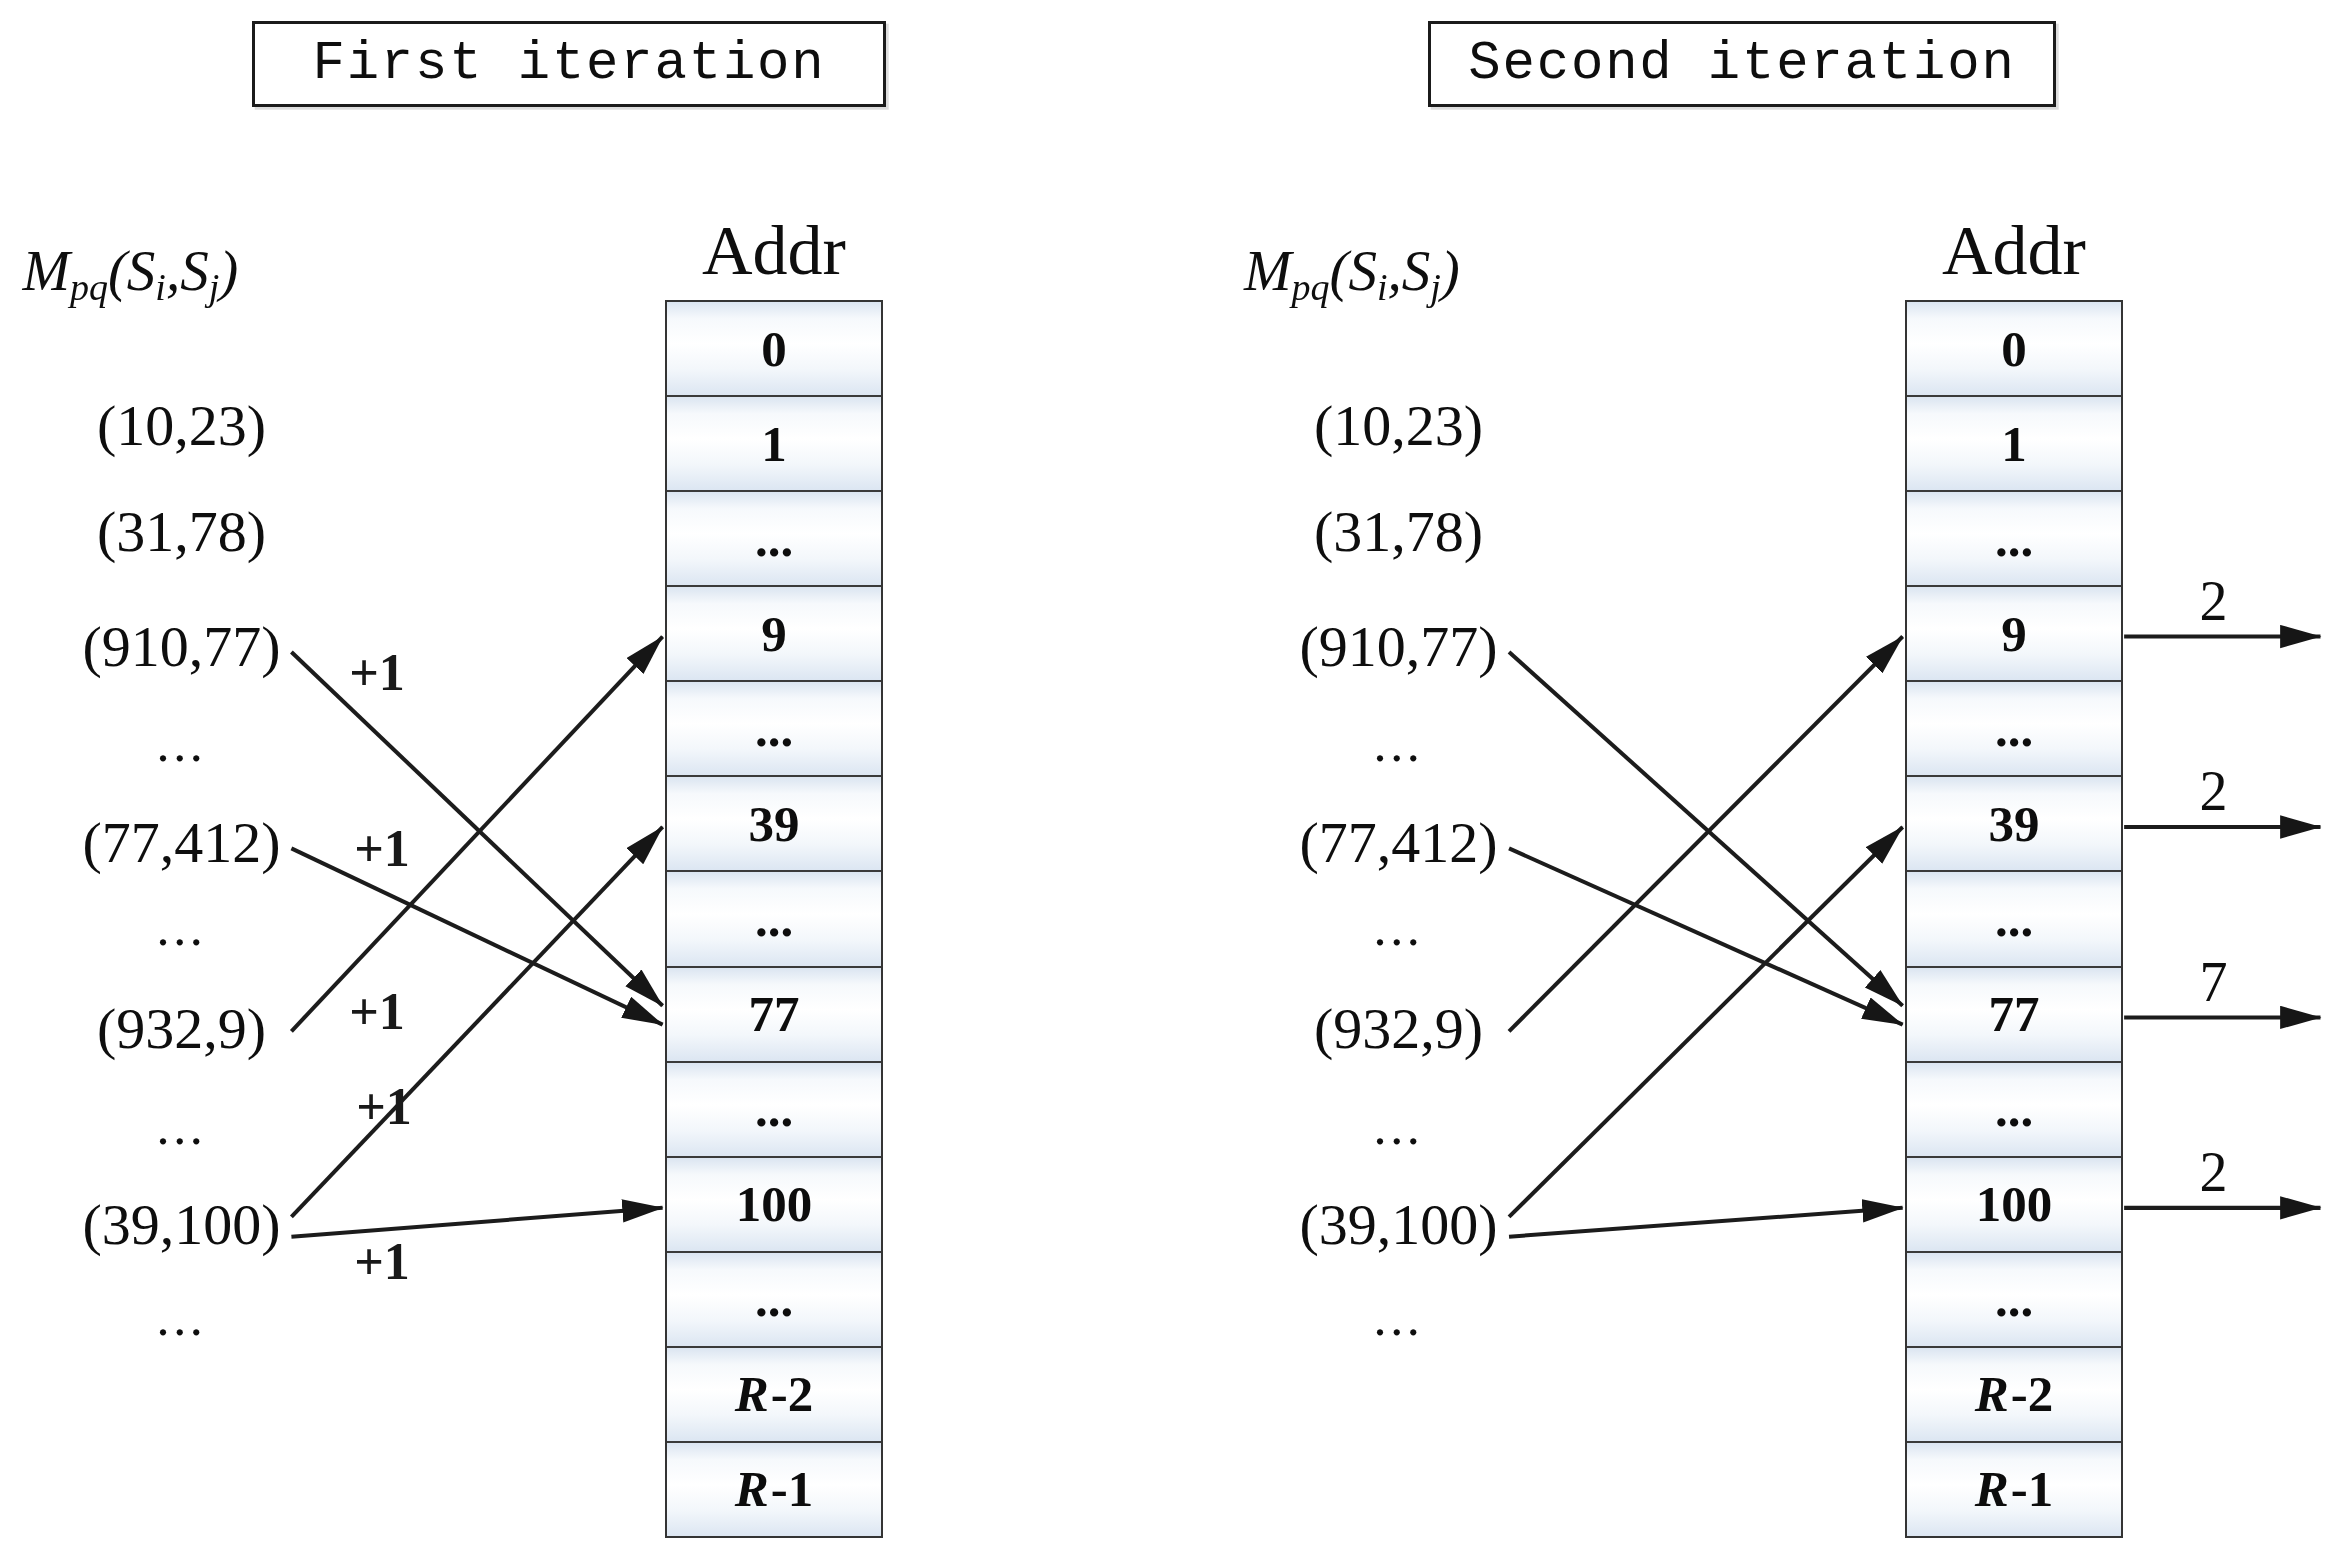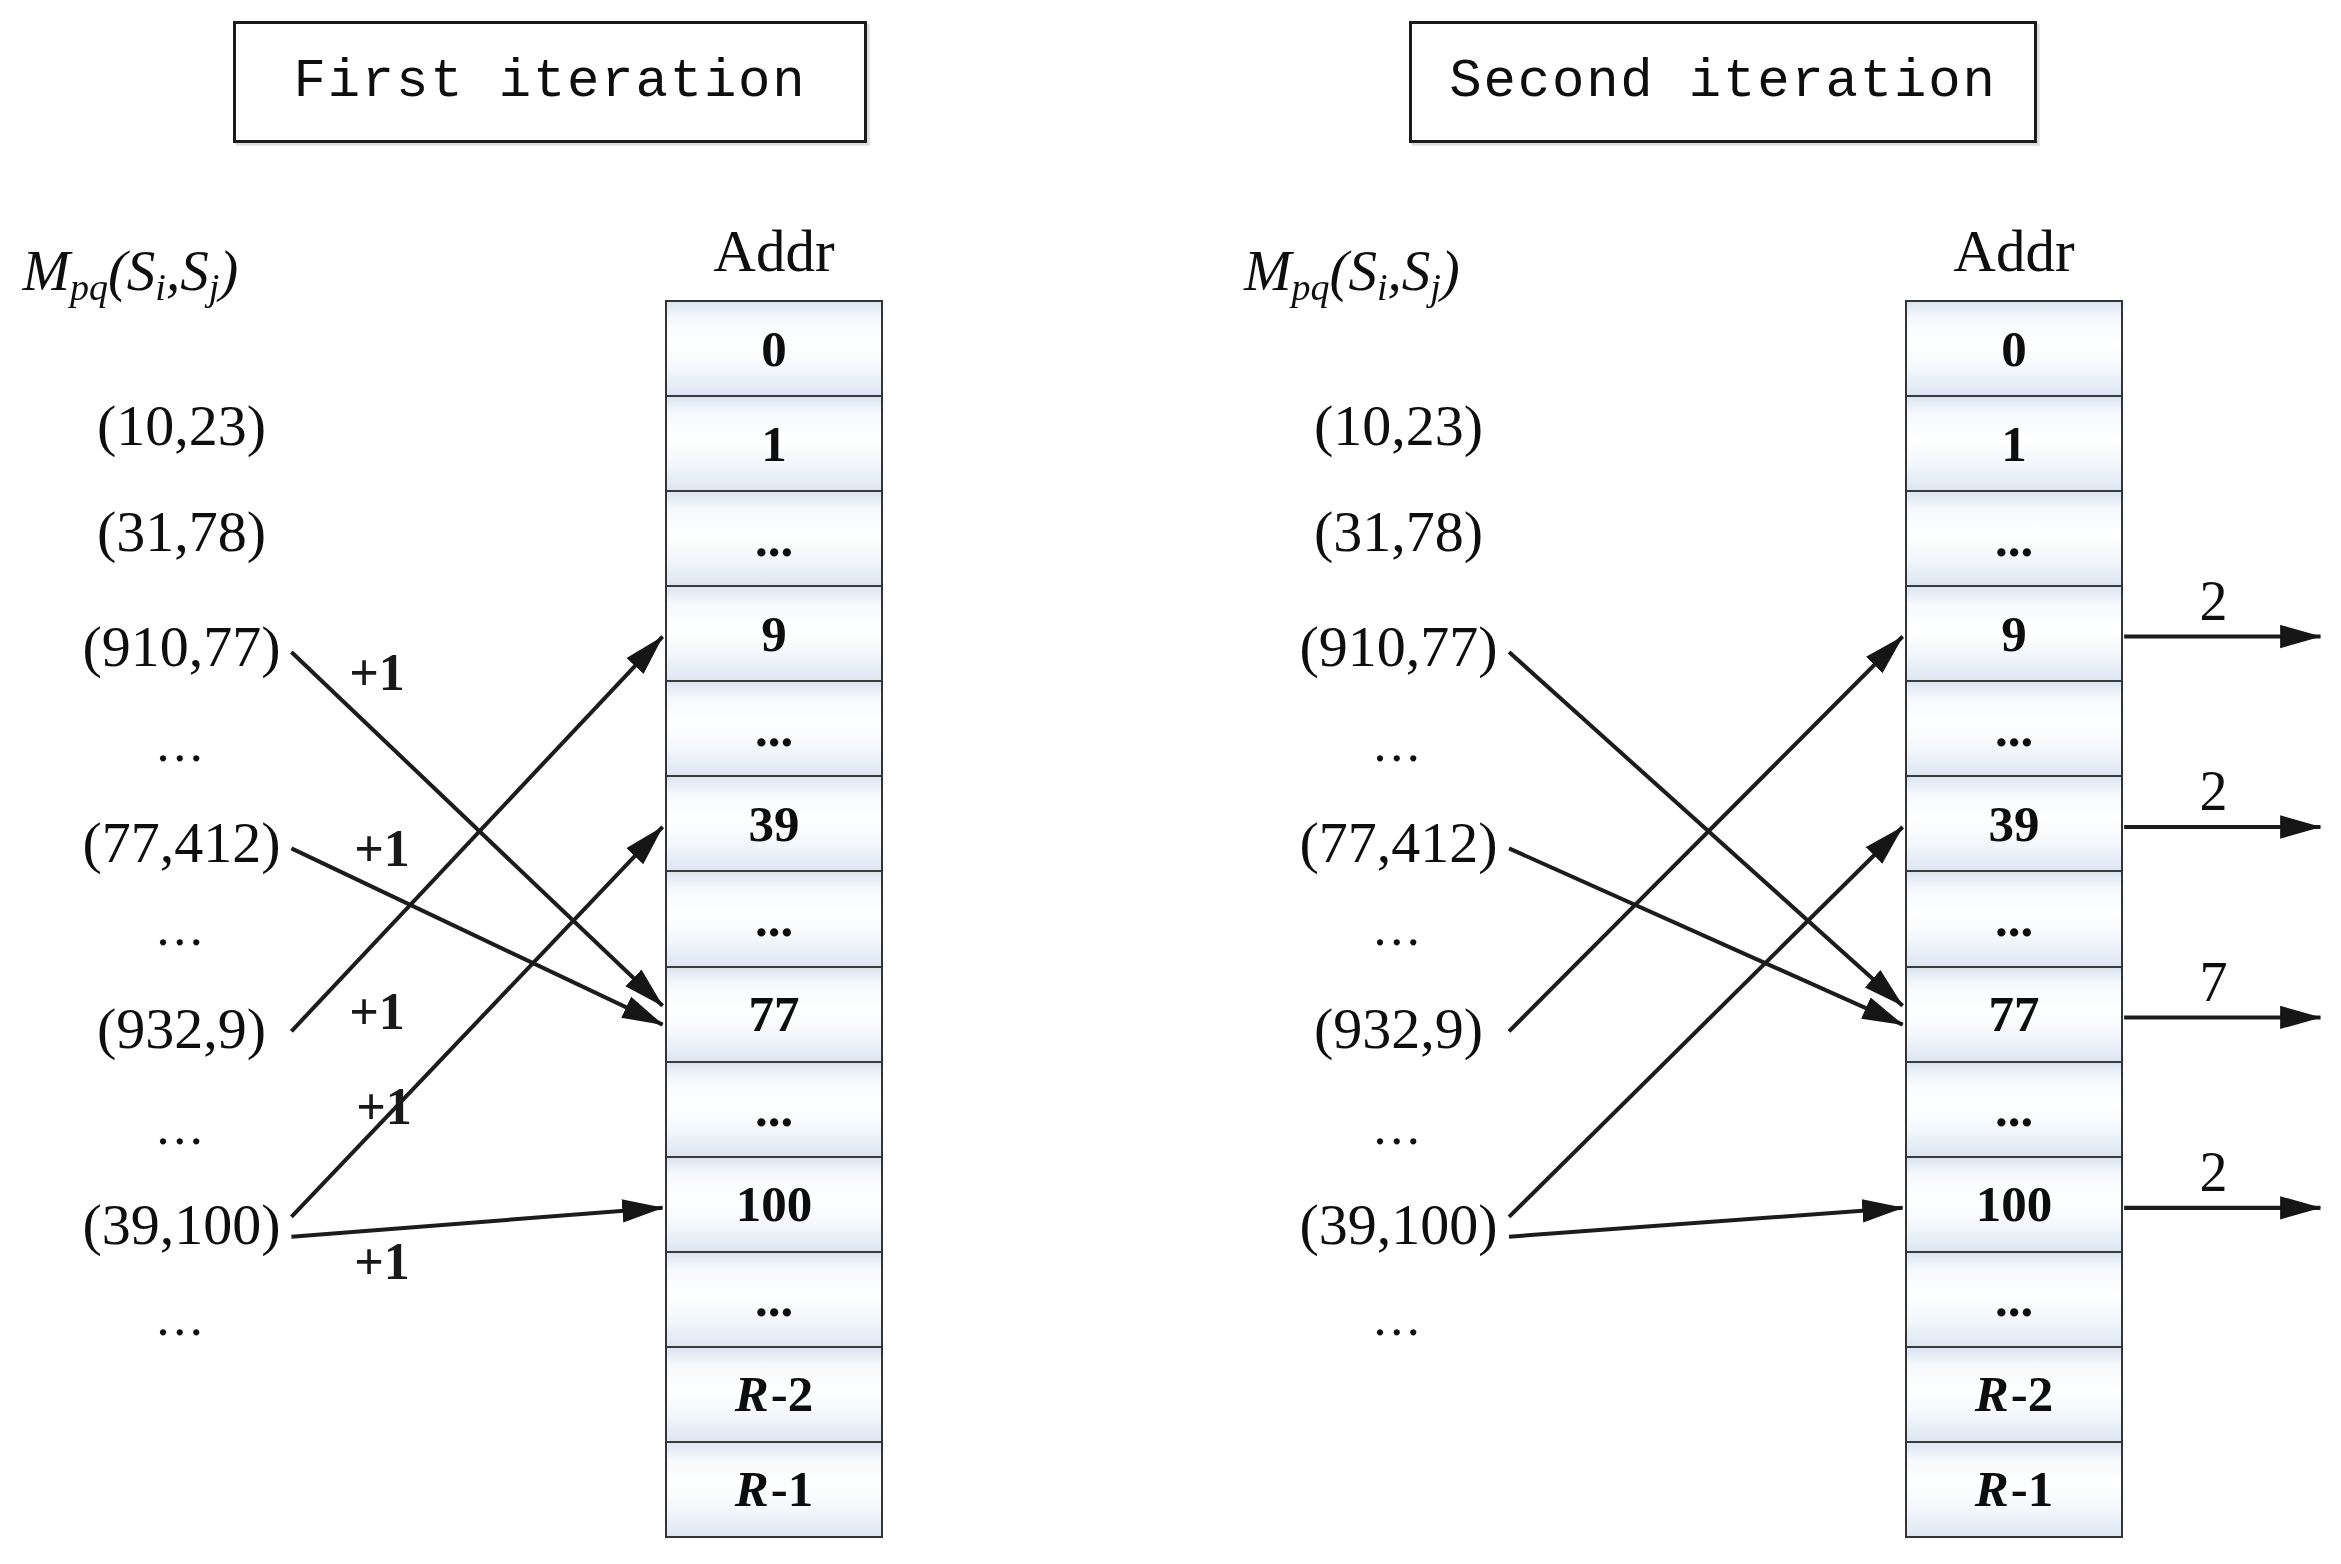--- a/index.html
+++ b/index.html
@@ -1,34 +1,35 @@
 <!DOCTYPE html>
 <html style="font-size:14.3px"><head>
 <meta charset="utf-8">
 <style>
   html,body{margin:0;padding:0;background:#ffffff;}
   body{width:2342px;height:1565px;position:relative;overflow:hidden;
        font-family:"Liberation Serif","DejaVu Serif",serif;color:#111;}
   .abs{position:absolute;}
   .panel-title{
-    position:absolute;top:20.6px;height:122px;
+    position:absolute;top:20.6px;height:86px;
     border:3.6px solid #1b1b1b;background:#ffffff;
     display:flex;align-items:center;justify-content:center;
     font-family:"Liberation Mono","DejaVu Sans Mono",monospace;
     font-size:54px;letter-spacing:1.8px;color:#0e0e0e;box-sizing:border-box;
     box-shadow:2.7px 2.7px 0 rgba(120,120,120,.25);
+    margin-left:19px;
   }
   .mpq{
     position:absolute;top:221px;height:99px;display:flex;align-items:center;
     font-size:57px;font-style:italic;color:#0e0e0e;white-space:nowrap;
   }
   .mpq sub{font-size:38px;transform:translateY(16px);line-height:0;}
   .addr-label{
     position:absolute;top:215px;height:72px;line-height:72px;
-    text-align:center;font-size:59px;color:#0e0e0e;
+    text-align:center;font-size:70px;color:#0e0e0e;
   }
   .addr-column{
     position:absolute;top:300px;height:1238px;box-sizing:border-box;
     border:2.7px solid #343434;display:flex;flex-direction:column;background:#fff;
   }
   .addr-cell{
     flex:1 1 0;display:flex;align-items:center;justify-content:center;
     font-size:51px;font-weight:bold;color:#0d0d0d;box-sizing:border-box;
     background:linear-gradient(180deg,#dbe5f1 0%,#f6f9fc 18%,#ffffff 45%,#f3f7fb 72%,#dce6f2 100%);
   }

